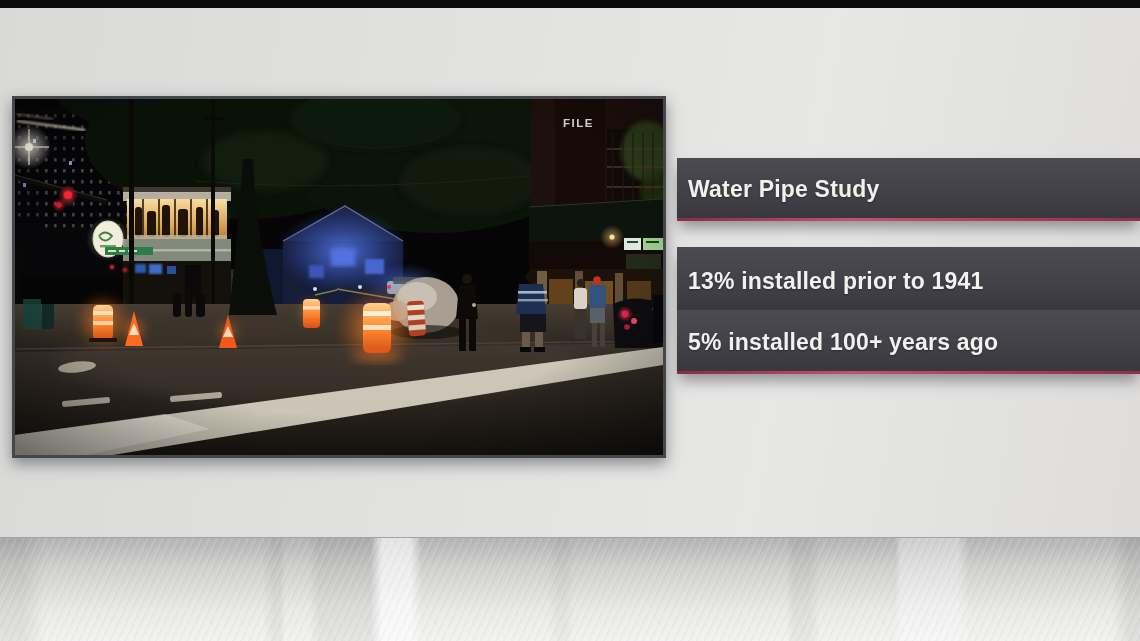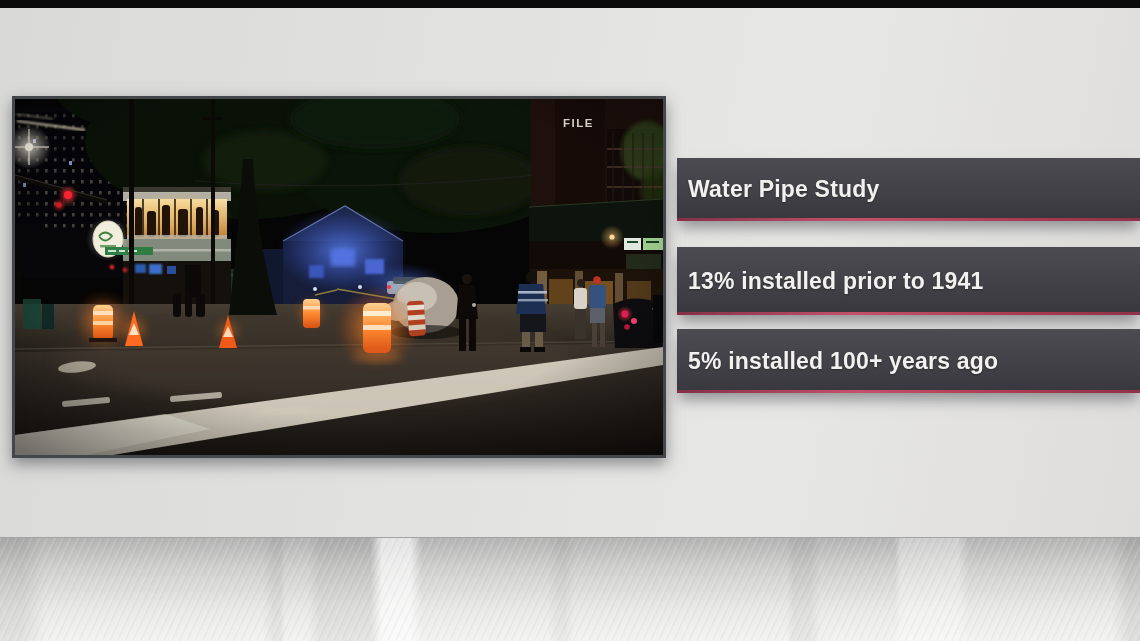--- a/index.html
+++ b/index.html
@@ -22,21 +22,21 @@
   .banner{position:absolute;left:677px;width:463px;display:flex;align-items:center;
       padding-left:11px;box-sizing:border-box;
       background:linear-gradient(180deg,#4b4b51 0%,#414147 55%,#37373d 100%);
       box-shadow:0 9px 13px -2px rgba(80,80,86,.55);}
   .banner::after{content:"";position:absolute;left:0;right:0;bottom:0;height:3px;
       background:linear-gradient(90deg,#823047 0%,#c4516b 38%,#a93a52 75%,#8e3247 100%);}
   .banner span{color:#f2f1ef;font-weight:700;font-size:23px;letter-spacing:.2px;
       text-shadow:0 1px 2px rgba(0,0,0,.35);}
   .banner-1{top:158px;height:63px;}
   .banner-2{top:247px;height:68px;}
-  .banner-3{top:329px;height:64px;}
+  .banner-3{top:310px;height:64px;}
 </style>
 </head>
 <body>
 
 <div class="stage">
   <div class="top-bar"></div>
   <div class="backdrop-upper"></div>
   <div class="backdrop-lower"></div>
 
   <div class="photo-frame">

